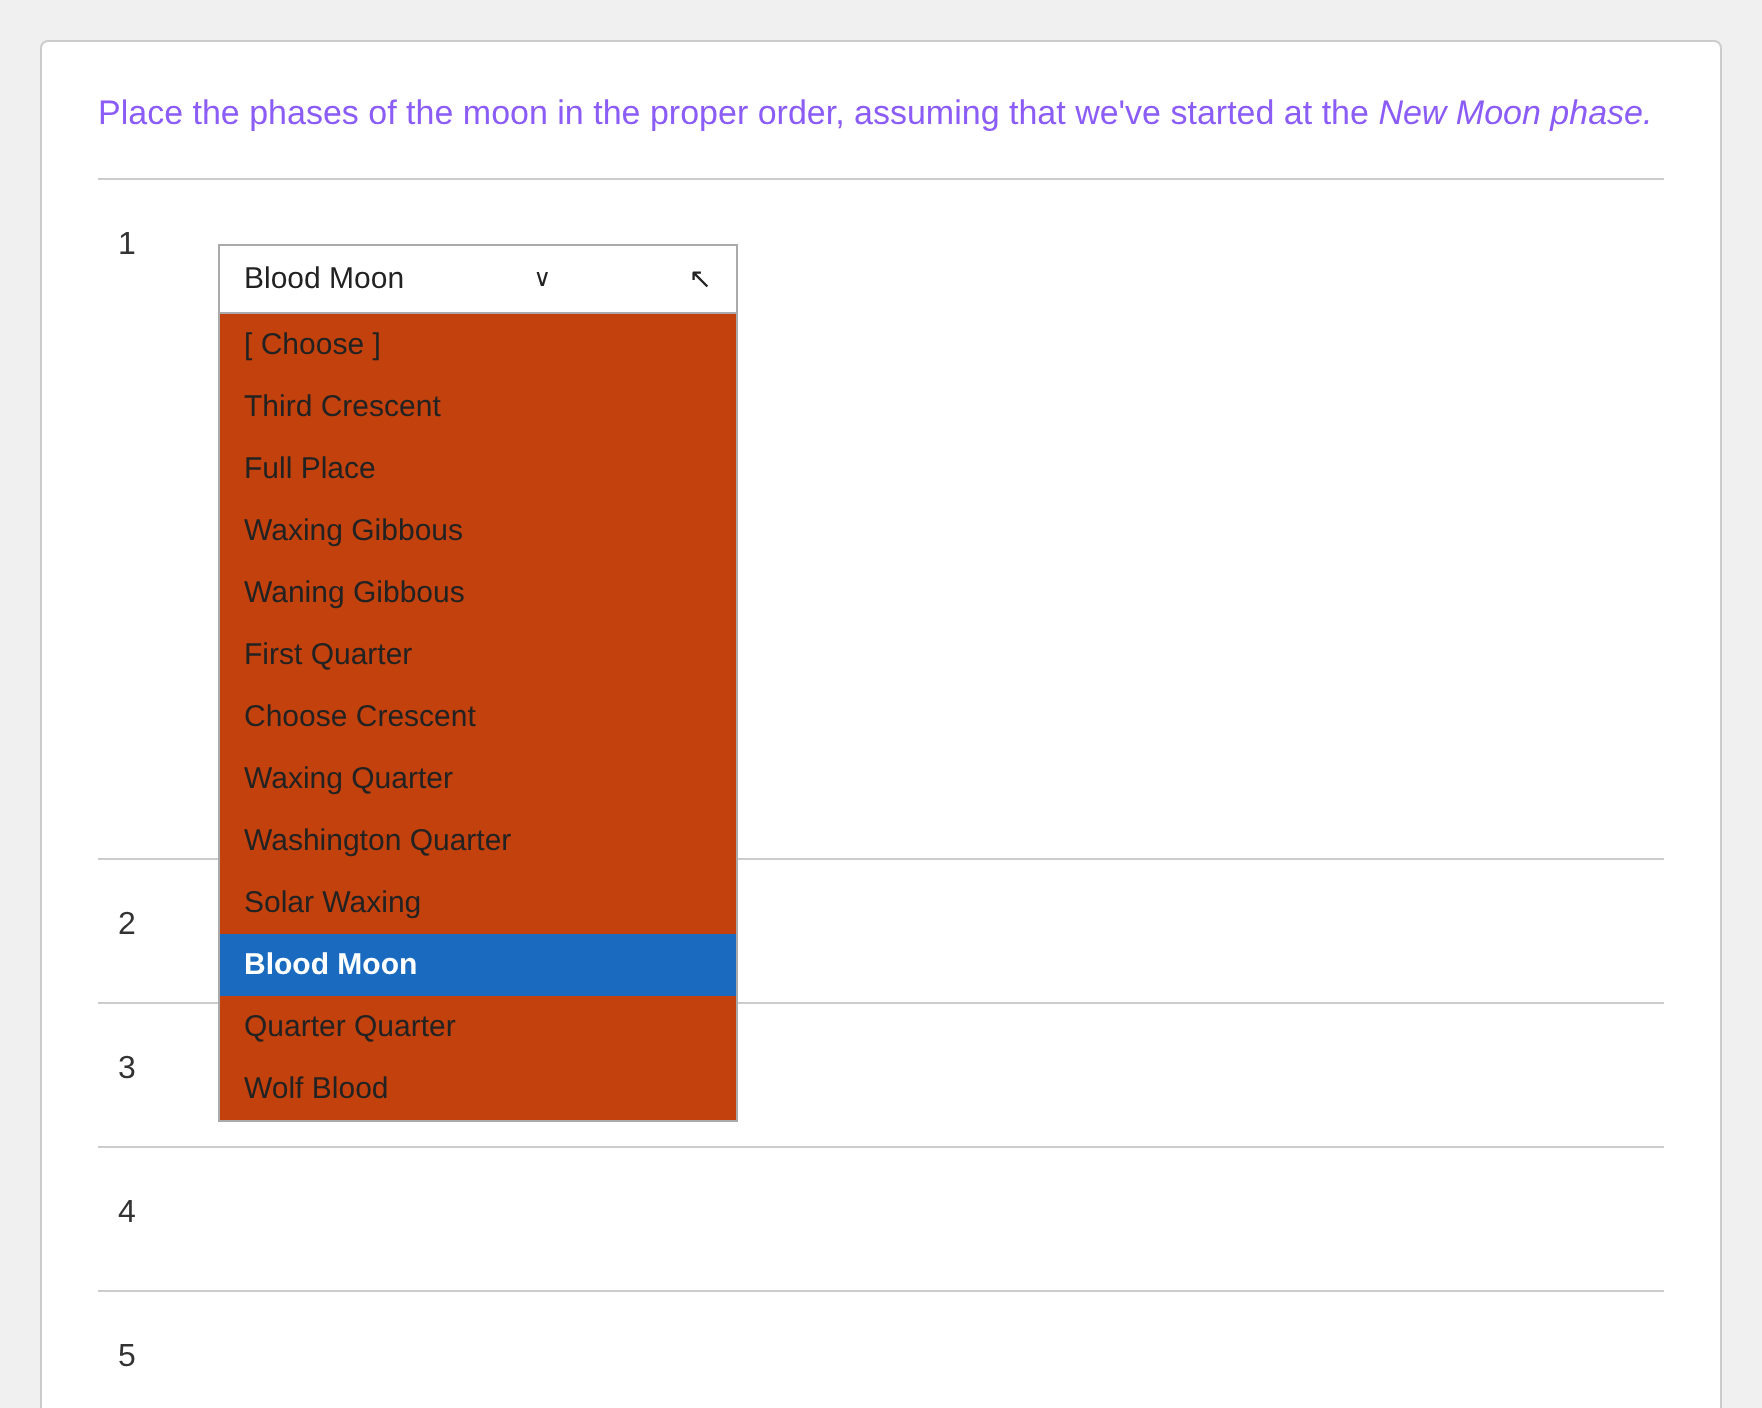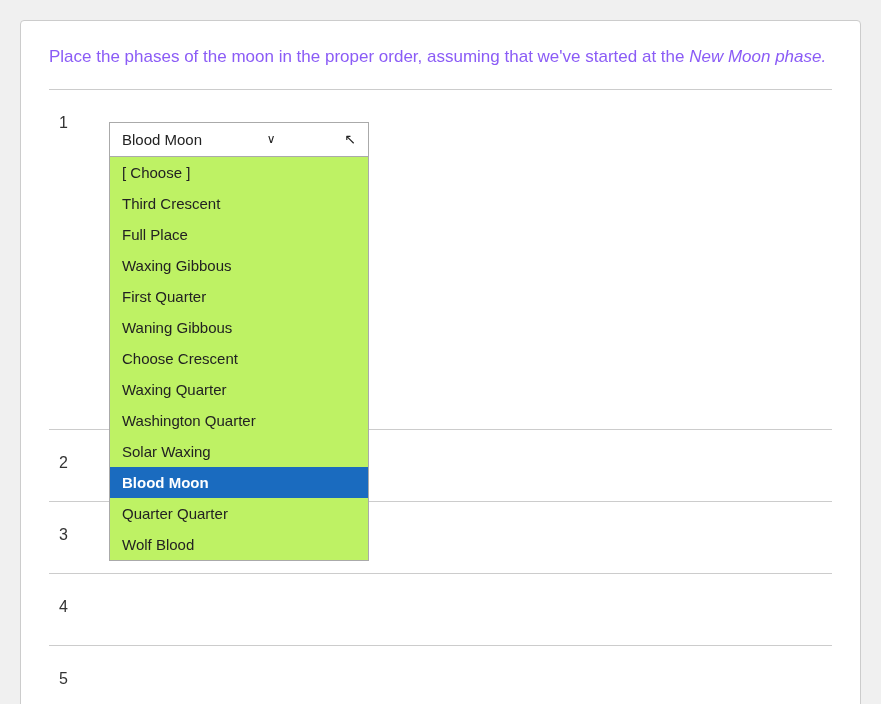--- a/index.html
+++ b/index.html
@@ -74,21 +74,21 @@
       background: #fff;
       min-width: 260px;
       cursor: pointer;
     }
     .dropdown-header span {
       color: #222;
     }
     .dropdown-list {
       border: 1px solid #aaa;
       border-top: none;
-      background: #bef264;
+      background: #c2410c;
       min-width: 260px;
       list-style: none;
     }
     .dropdown-list li {
       padding: 7px 12px;
       font-size: 15px;
       color: #222;
       cursor: pointer;
     }
     .dropdown-list li.selected {
@@ -124,22 +124,22 @@
             <span>Blood Moon</span>
             <span class="chevron-icon">∨</span>
             <span class="cursor-icon">↖</span>
           </div>
 
           <ul class="dropdown-list">
             <li>[ Choose ]</li>
             <li>Third Crescent</li>
             <li>Full Place</li>
             <li>Waxing Gibbous</li>
+            <li>Waning Gibbous</li>
             <li>First Quarter</li>
-            <li>Waning Gibbous</li>
             <li>Choose Crescent</li>
             <li>Waxing Quarter</li>
             <li>Washington Quarter</li>
             <li>Solar Waxing</li>
             <li class="selected">Blood Moon</li>
             <li>Quarter Quarter</li>
             <li>Wolf Blood</li>
           </ul>
         </div>
       </div>

